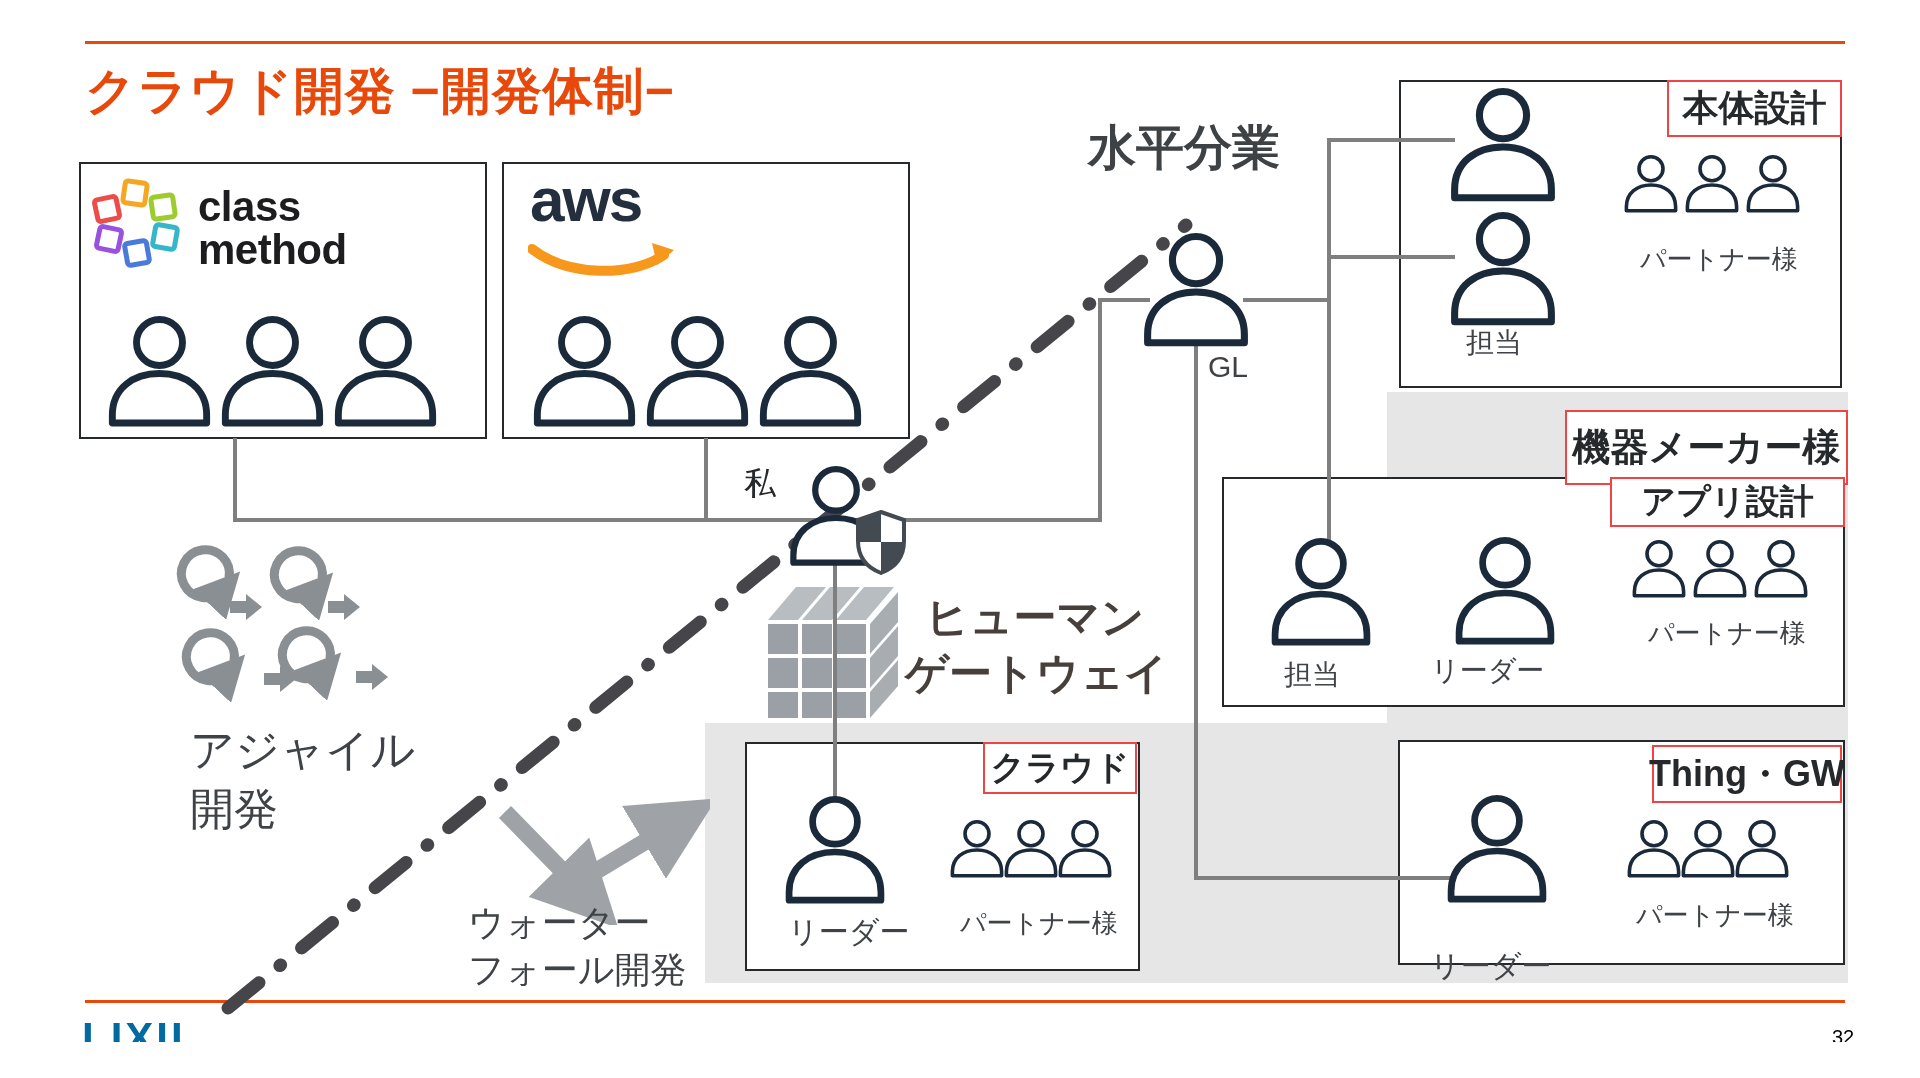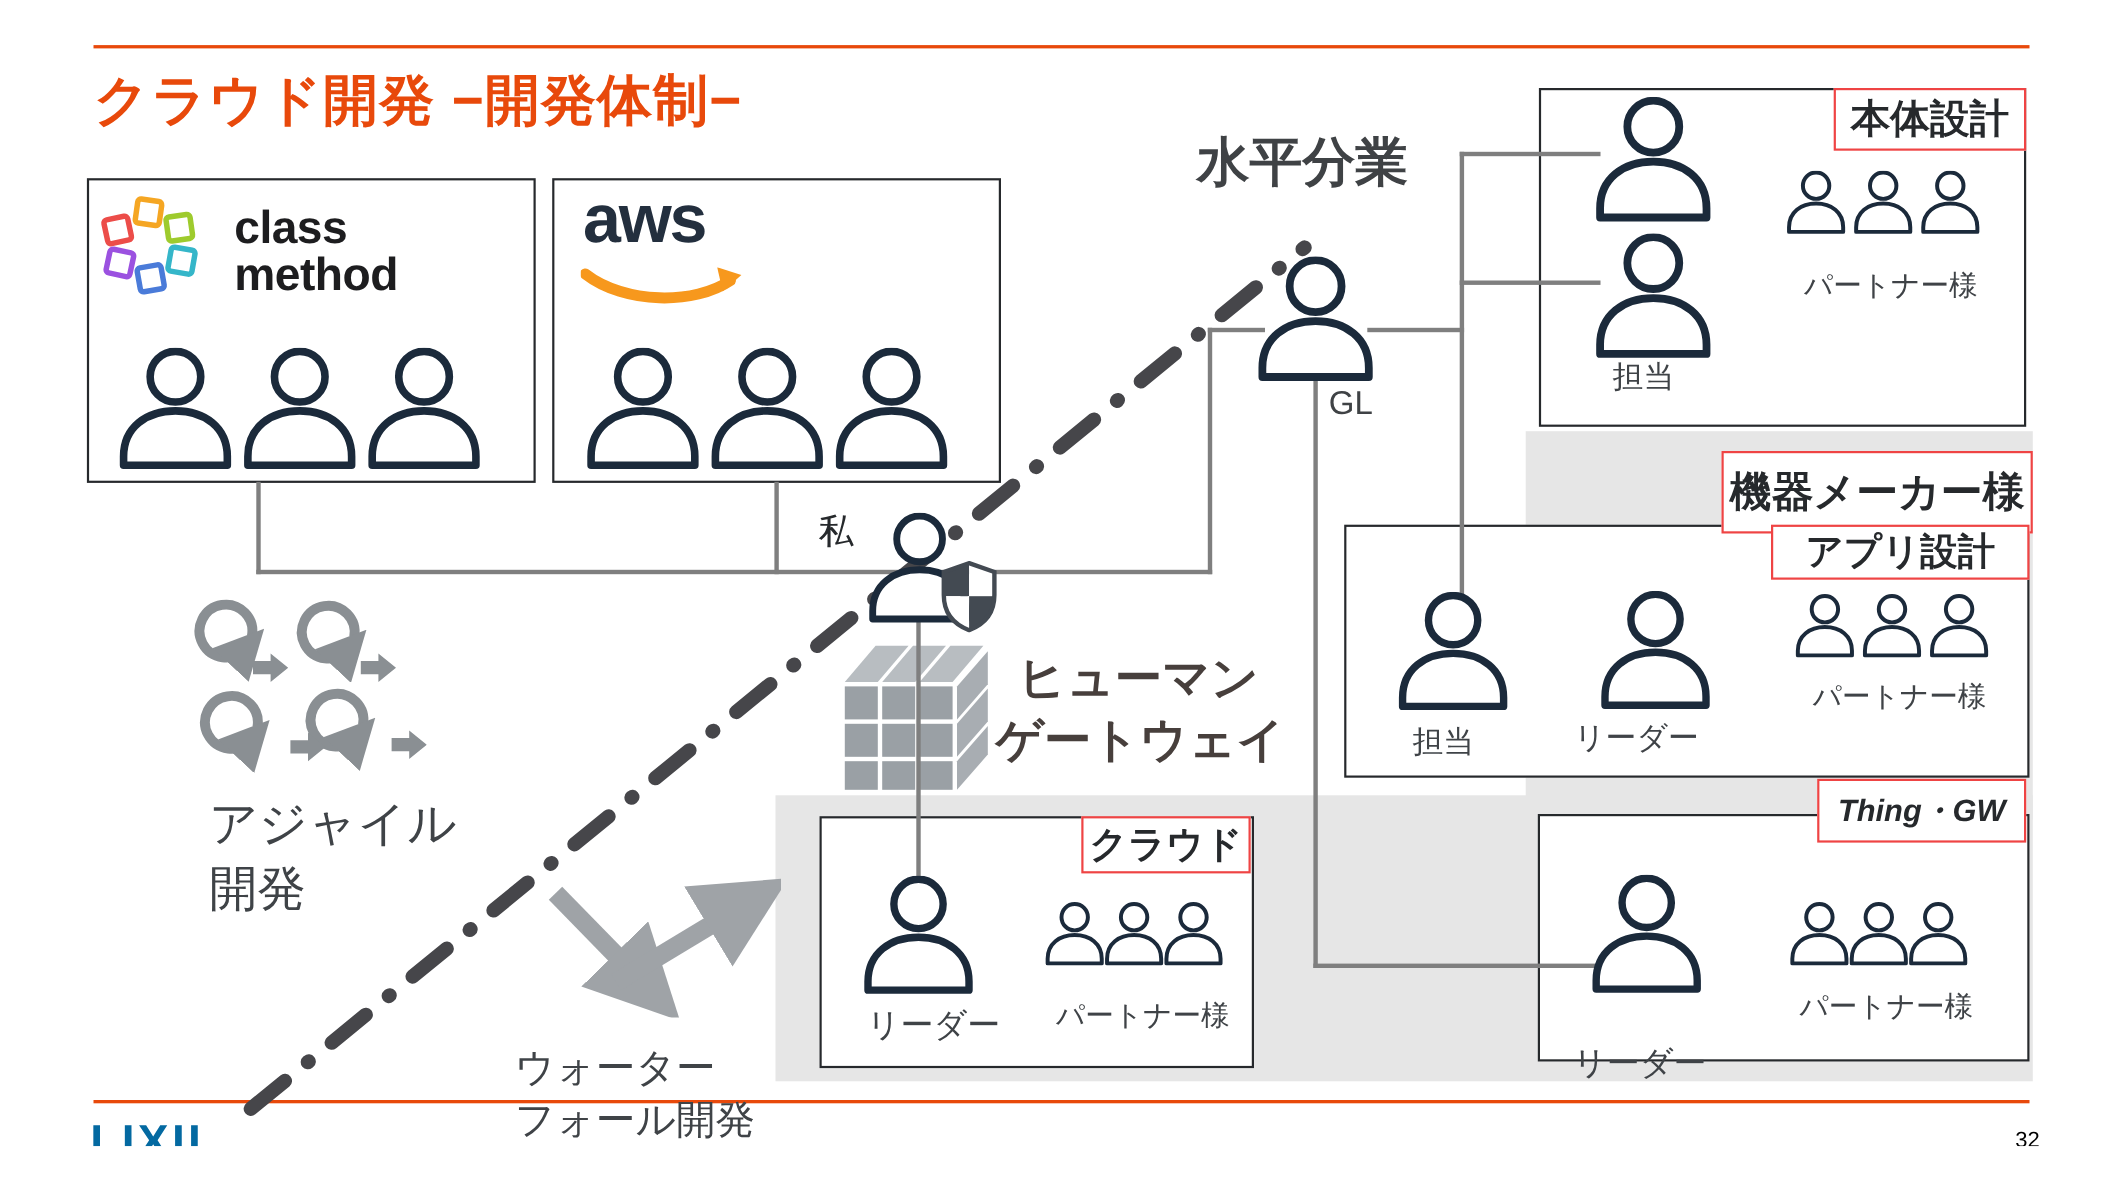--- a/index.html
+++ b/index.html
@@ -7,21 +7,21 @@
          font-family:"Liberation Sans",sans-serif;color:#3F4347;border-radius:30px;}
   .abs{position:absolute;}
   .hrule{position:absolute;background:#E8490B;height:3px;}
   .title{position:absolute;left:85px;top:58px;font-size:50px;font-weight:bold;color:#E8490B;letter-spacing:1px;white-space:nowrap;}
   .bigbox{position:absolute;background:#fff;border:2px solid #26292C;box-sizing:border-box;}
   .band{position:absolute;background:#E6E6E6;}
   .tagbox{position:absolute;background:#fff;border:2px solid #ef4444;box-sizing:border-box;
           display:flex;align-items:center;justify-content:center;font-weight:bold;color:#26292C;white-space:nowrap;}
   .lbl{position:absolute;color:#3F4347;white-space:nowrap;}
   .line{position:absolute;background:#7F7F7F;}
-  .logo-text{position:absolute;font-weight:bold;color:#1D1D1F;line-height:1.02;letter-spacing:-0.5px;margin-left:15px;}
+  .logo-text{position:absolute;font-weight:bold;color:#1D1D1F;line-height:1.02;letter-spacing:-0.5px;}
   .aws-text{position:absolute;font-weight:bold;color:#232F3E;letter-spacing:-2px;}
   .lixil{position:absolute;font-weight:bold;color:#0369a1;letter-spacing:3px;font-size:42px;}
   .pagenum{position:absolute;font-size:20px;color:#000000;}
   .center2{text-align:center;}
   svg.person{position:absolute;}
 </style>
 </head>
 <body>
 
 <div class="slide">
@@ -62,21 +62,21 @@
   </div>
   <div class="tagbox" style="left:1565px;top:410px;width:283px;height:75px;font-size:38px;">
     <span>機器メーカー様</span>
   </div>
   <div class="tagbox" style="left:1610px;top:477px;width:235px;height:50px;font-size:34px;">
     <span>アプリ設計</span>
   </div>
   <div class="tagbox" style="left:983px;top:742px;width:154px;height:52px;font-size:34px;">
     <span>クラウド</span>
   </div>
-  <div class="tagbox" style="left:1652px;top:708px;width:190px;height:58px;font-size:28px;font-style:italic;">
+  <div class="tagbox" style="left:1652px;top:745px;width:190px;height:58px;font-size:36px;">
     <span>Thing・GW</span>
   </div>
 
   <svg class="abs" style="left:766px;top:578px;" width="134" height="142" viewBox="0 0 134 142">
     <g fill="#B8BDC1">
       <polygon points="2,42 32,42 60,9 30,9"></polygon>
       <polygon points="36,42 66,42 94,9 64,9"></polygon>
       <polygon points="70,42 100,42 128,9 98,9"></polygon>
     </g>
     <g fill="#A8ADB2">
@@ -262,21 +262,21 @@
   <div class="lbl center2" style="left:905px;top:590px;width:260px;font-size:43px;font-weight:bold;color:#473F3C;line-height:1.3;">
     <div>ヒューマン</div>
     <div>ゲートウェイ</div>
   </div>
 
   <div class="lbl" style="left:190px;top:720px;font-size:44px;line-height:1.35;">
     <div>アジャイル</div>
     <div>開発</div>
   </div>
 
-  <div class="lbl" style="left:468px;top:948px;font-size:36px;line-height:1.3;">
+  <div class="lbl" style="left:468px;top:900px;font-size:36px;line-height:1.3;">
     <div>ウォーター</div>
     <div>フォール開発</div>
   </div>
 
   <div class="lbl" style="left:1466px;top:324px;font-size:28px;">担当</div>
   <div class="lbl" style="left:1640px;top:242px;font-size:26px;">パートナー様</div>
   <div class="lbl" style="left:1284px;top:656px;font-size:28px;">担当</div>
   <div class="lbl" style="left:1431px;top:652px;font-size:28px;">リーダー</div>
   <div class="lbl" style="left:1648px;top:616px;font-size:26px;">パートナー様</div>
   <div class="lbl" style="left:788px;top:912px;font-size:30px;">リーダー</div>

